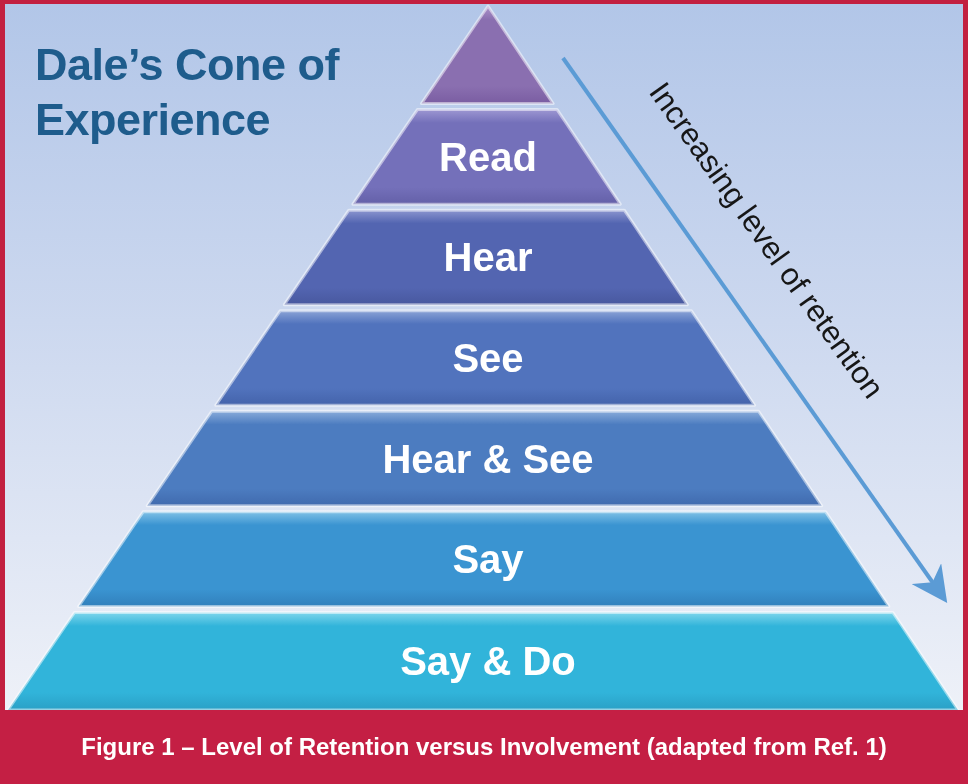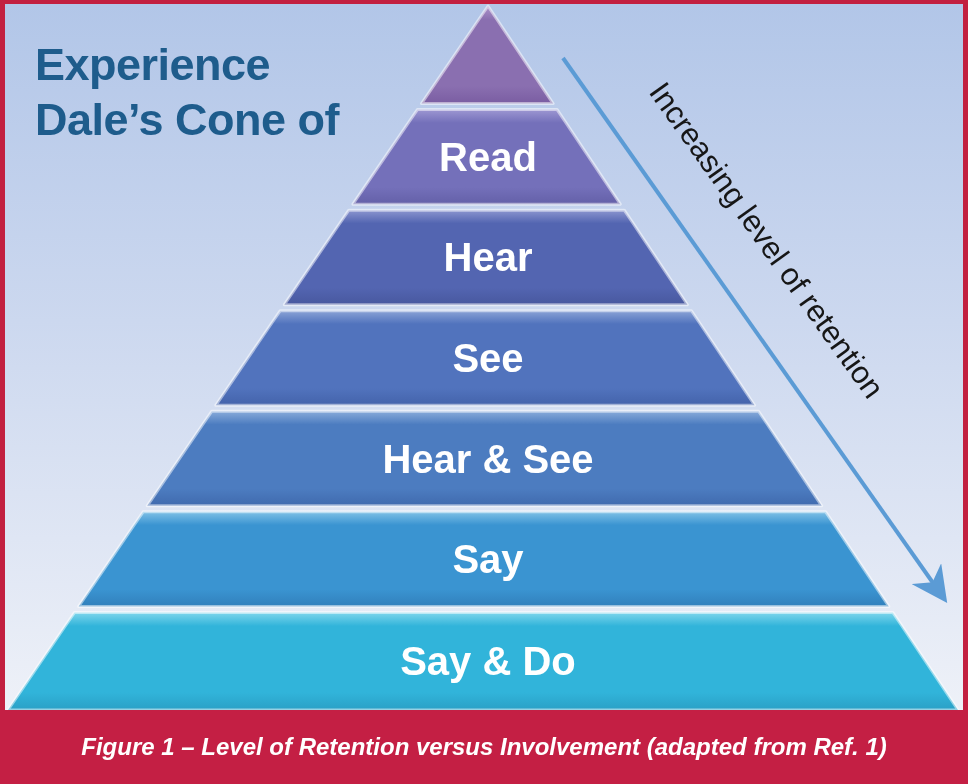--- a/index.html
+++ b/index.html
@@ -18,31 +18,31 @@
   }
   .title{
     position:absolute;left:30px;top:34px;
     font-size:45px;font-weight:bold;line-height:1.22;
     letter-spacing:-0.5px;z-index:3;
   }
   #pyramid-svg{position:absolute;left:0;top:0;z-index:2;}
   .caption{
     position:absolute;left:0;top:710px;width:968px;height:74px;
     display:flex;align-items:center;justify-content:center;
-    font-size:24px;font-weight:bold;z-index:3;font-style:italic;
+    font-size:24px;font-weight:bold;z-index:3;
   }
 </style>
 </head>
 <body>
 
 <div class="frame" style="background: rgb(194, 32, 64);">
   <div class="stage" style="background: linear-gradient(rgb(178, 198, 232) 0%, rgb(204, 216, 239) 45%, rgb(238, 241, 248) 100%);">
     <div class="title" style="color: rgb(30, 92, 140);">
+      <div>Dale’s Cone of</div>
       <div>Experience</div>
-      <div>Dale’s Cone of</div>
     </div>
     <svg id="pyramid-svg" width="958" height="706" viewBox="0 0 958 706">
         <defs>
           <linearGradient id="grad0" x1="0" y1="0" x2="0" y2="1">
             <stop offset="0" stop-color="#ac93ca"></stop>
             <stop offset="0.14" stop-color="#8a6fb0"></stop>
             <stop offset="0.82" stop-color="#8a6fb0"></stop>
             <stop offset="1" stop-color="#7a5da2"></stop>
           </linearGradient>
           <linearGradient id="grad1" x1="0" y1="0" x2="0" y2="1">

